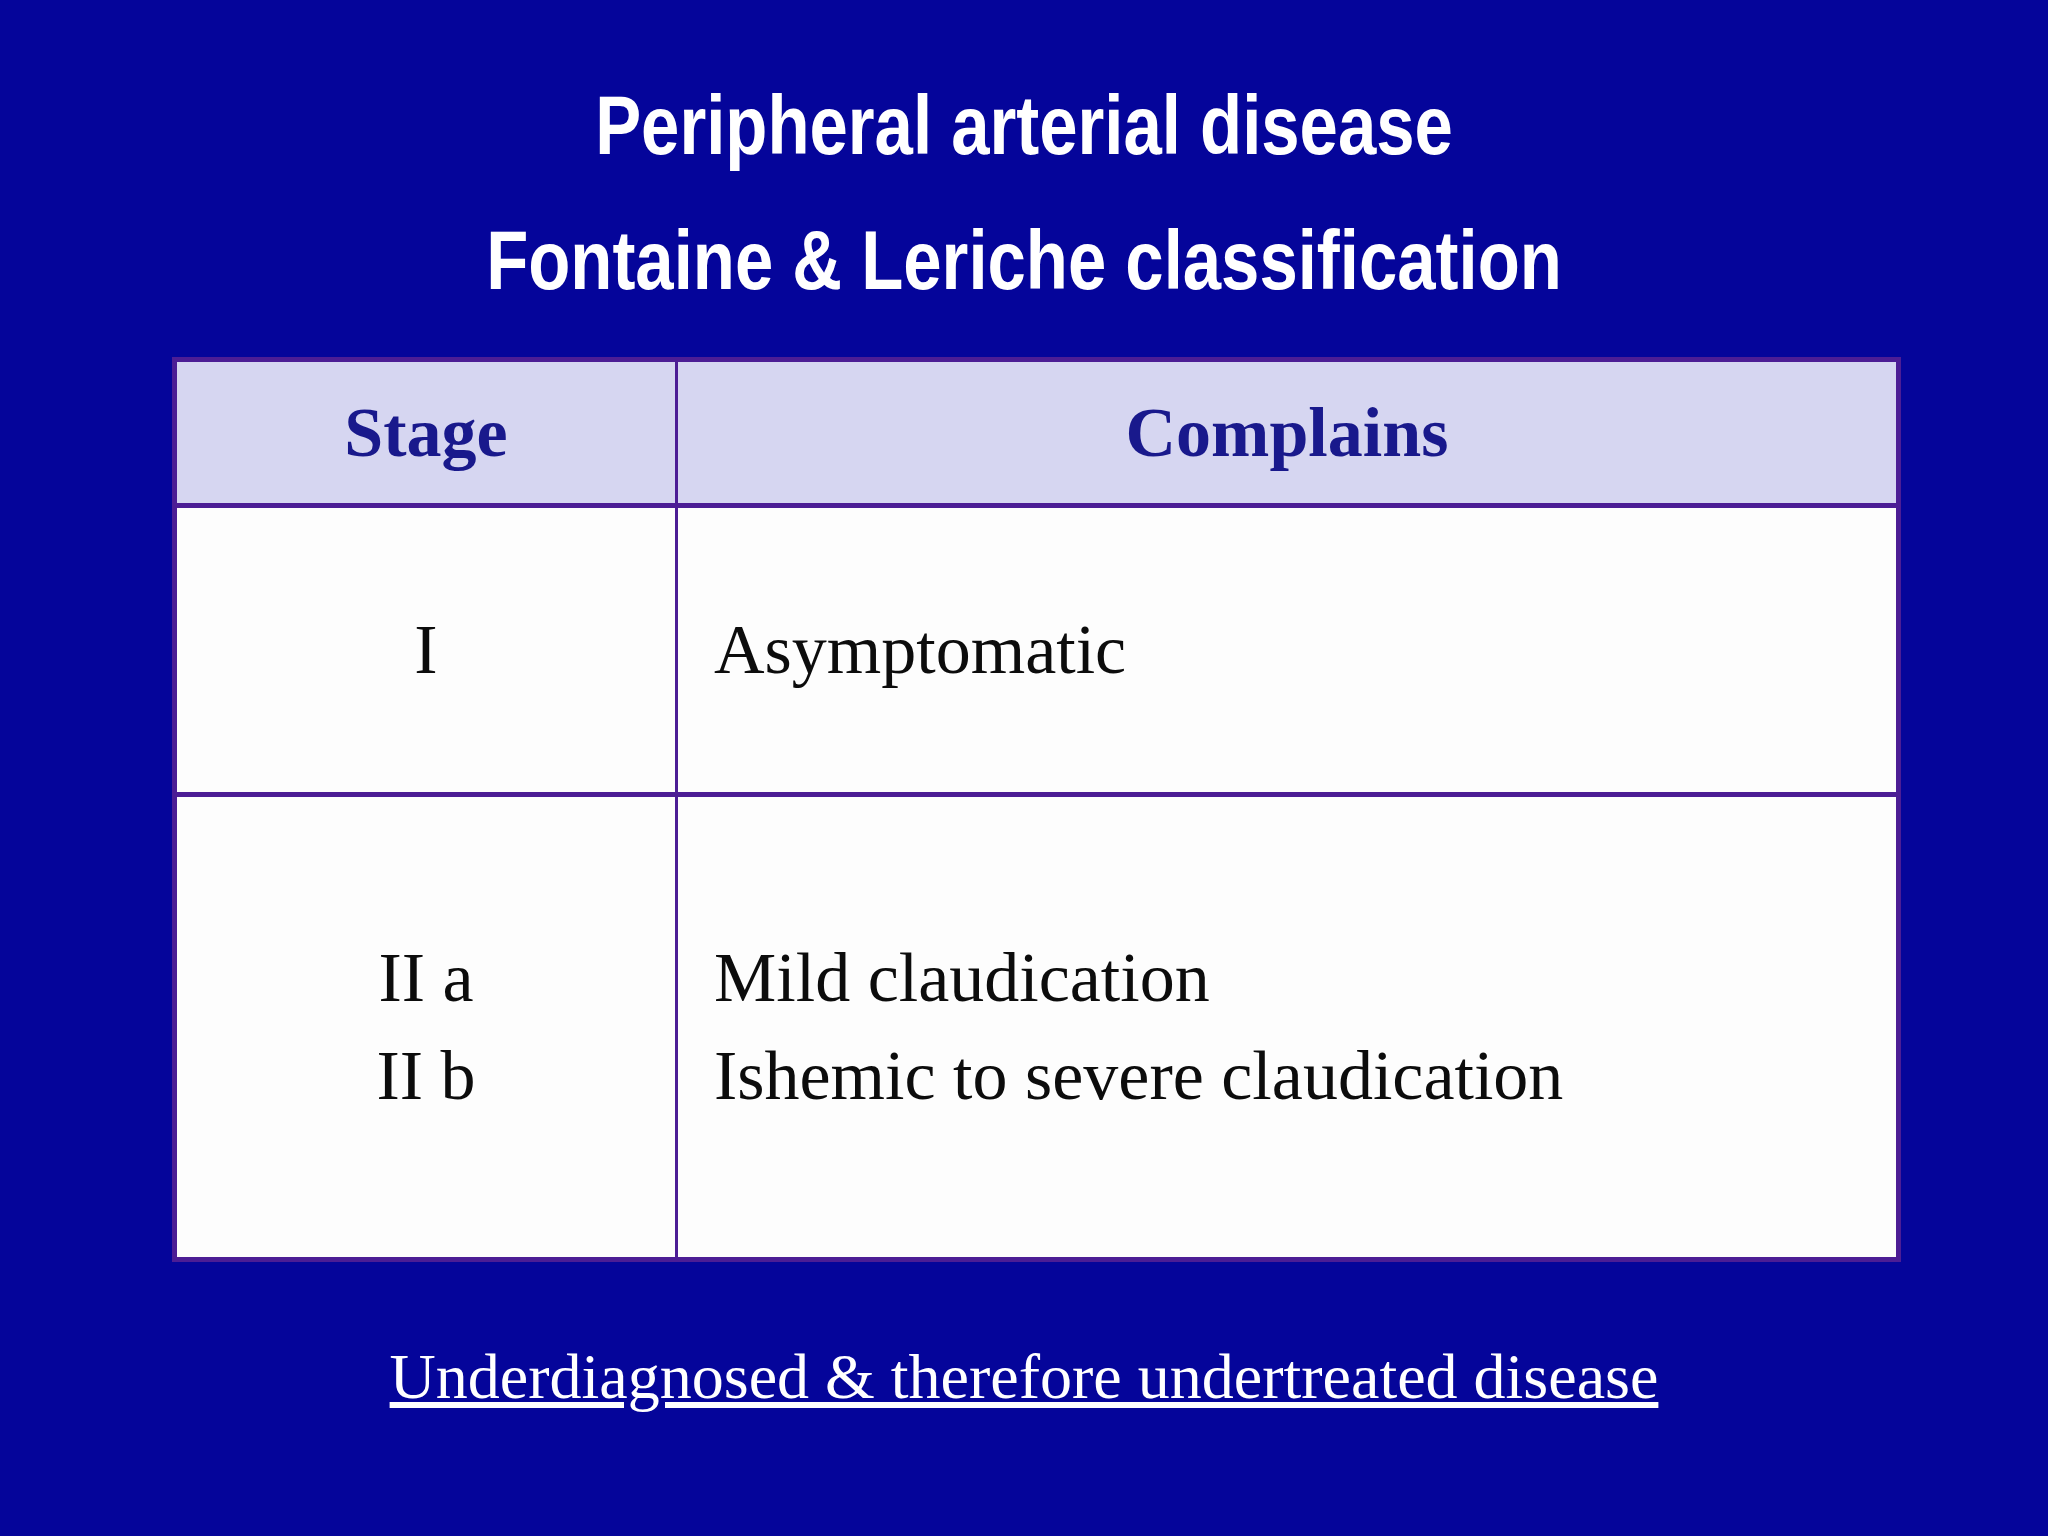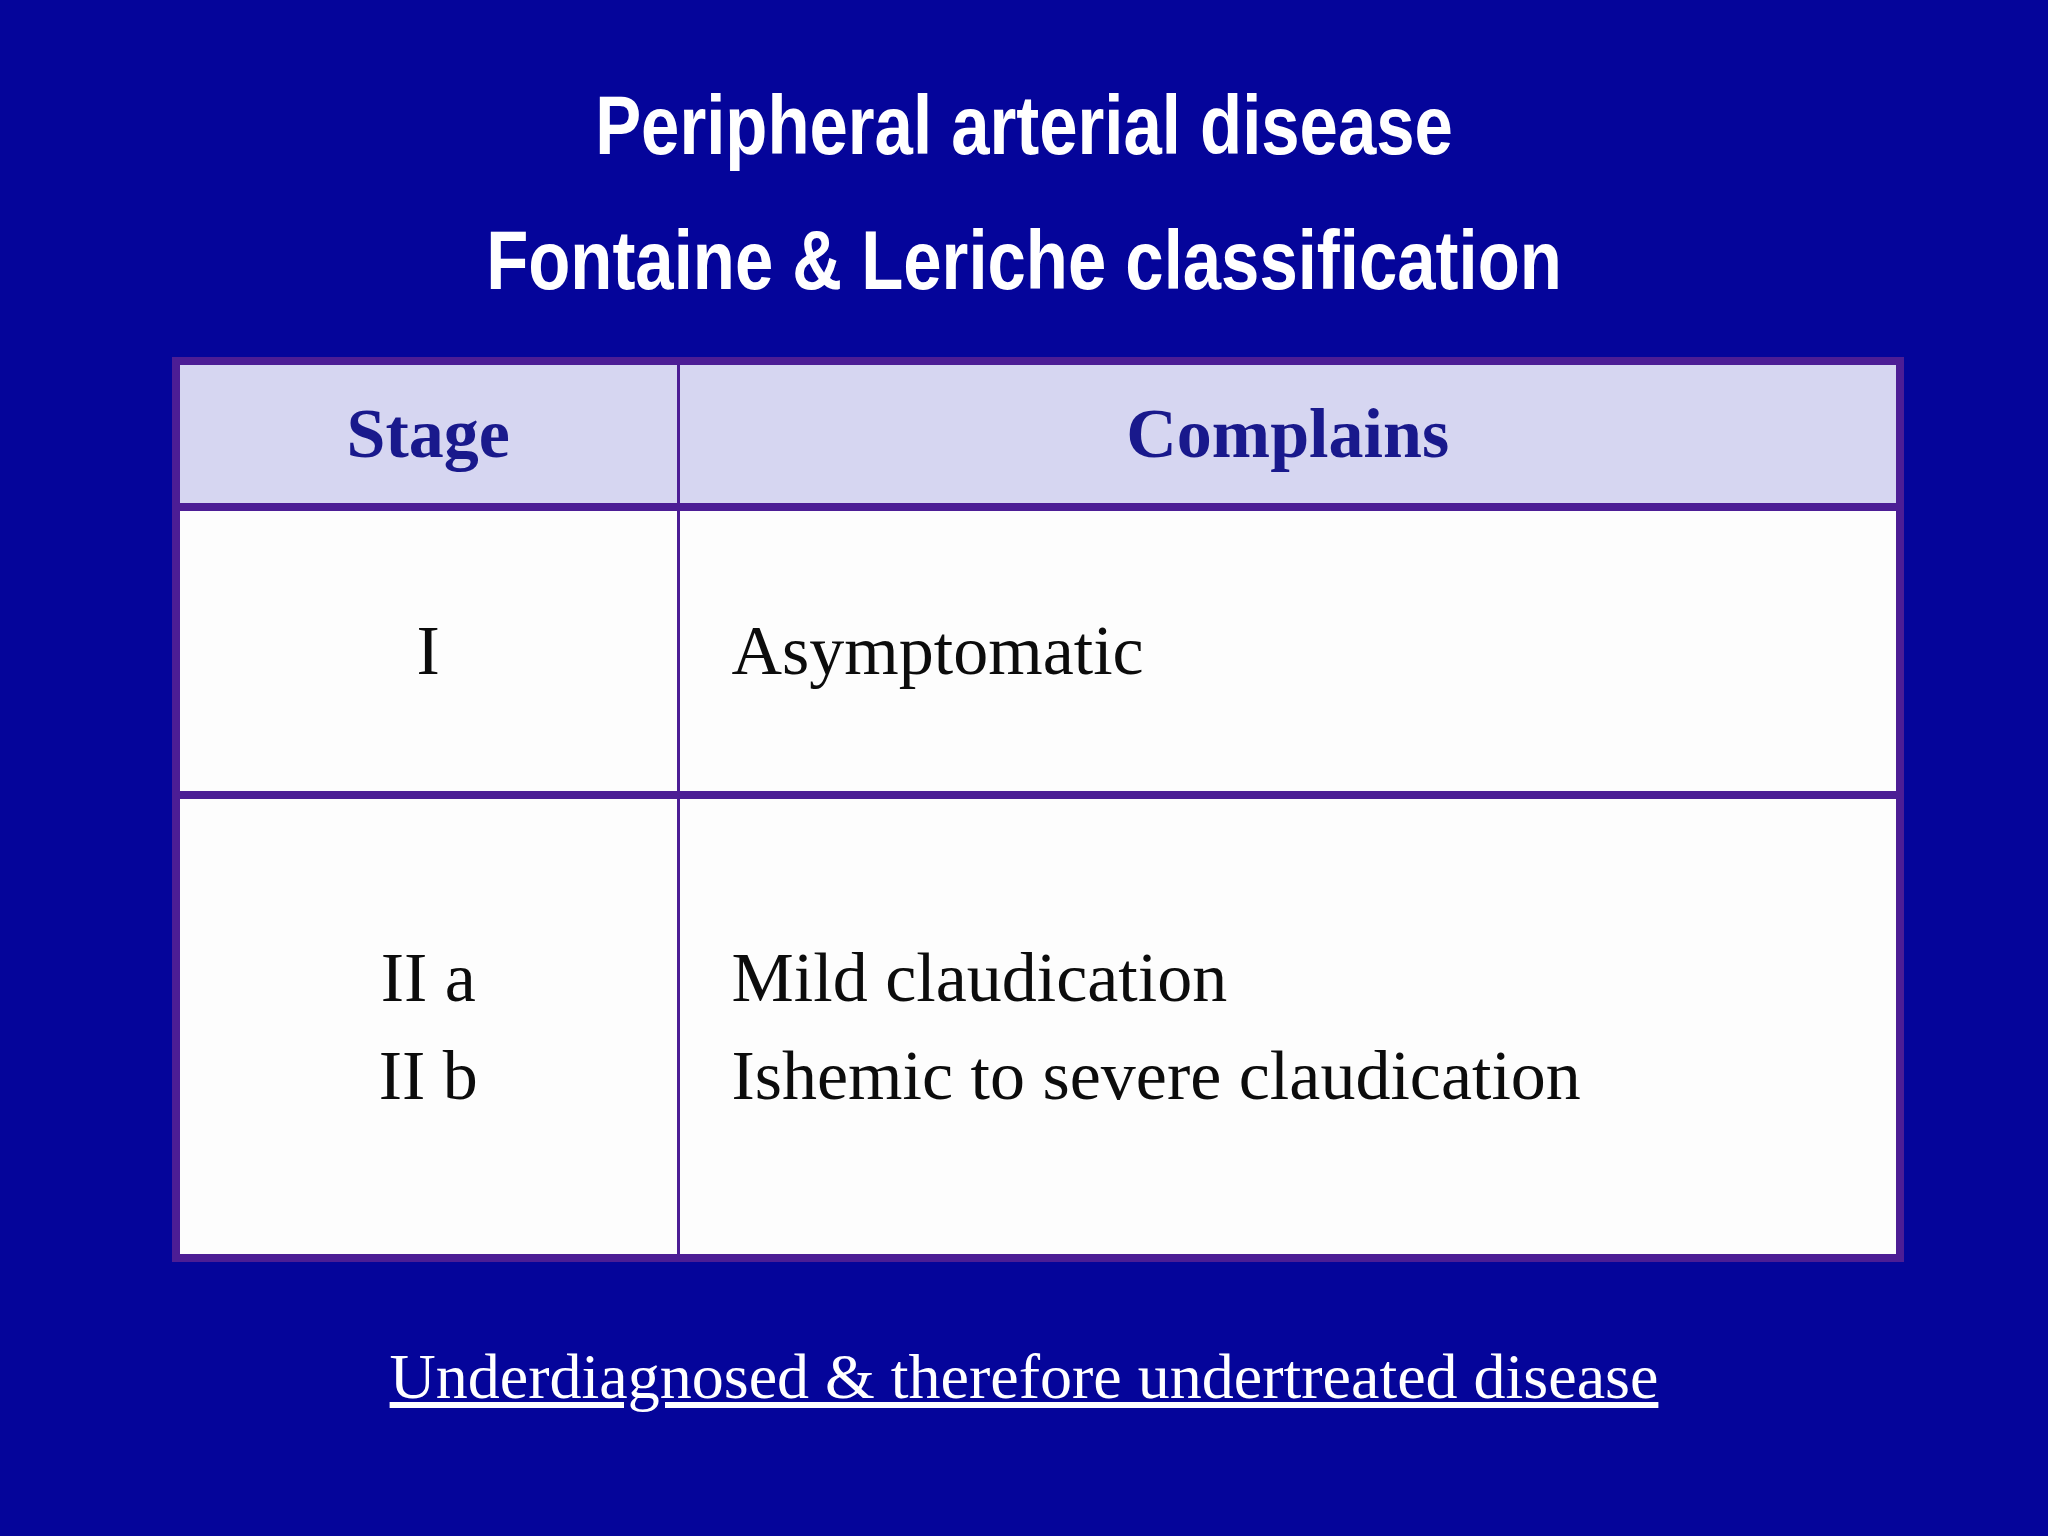--- a/index.html
+++ b/index.html
@@ -39,21 +39,21 @@
   .classification-table {
     position: absolute;
     left: 172px; top: 357px;
     width: 1724px; height: 905px;
     border-collapse: collapse;
     table-layout: fixed;
     background: #fdfdfd;
   }
   .classification-table th,
   .classification-table td {
-    border: 8px solid #4c1d95;
+    border: 5px solid #4c1d95;
     vertical-align: middle;
   }
   .classification-table th:first-child,
   .classification-table td:first-child {
     border-right-width: 3px;
   }
   .classification-table th:last-child,
   .classification-table td:last-child {
     border-left-width: 3px;
   }
@@ -64,21 +64,21 @@
     font-size: 70px;
     height: 146px;
     text-align: center;
   }
   .classification-table td {
     color: #0c0c0c;
     font-size: 70px;
     background: #fdfdfd;
   }
   .cell-stage { text-align: center; }
-  .cell-complains { text-align: left; padding-left: 52px; }
+  .cell-complains { text-align: left; padding-left: 36px; }
   .row-1 td { height: 160px; }
   .row-2 td { height: 257px; }
   .row-3 td { height: 170px; }
   .row-4 td { height: 172px; }
   .multiline .line { line-height: 98px; }
 
   
   .footer-note {
     position: absolute;
     top: 1332px; left: 0;

